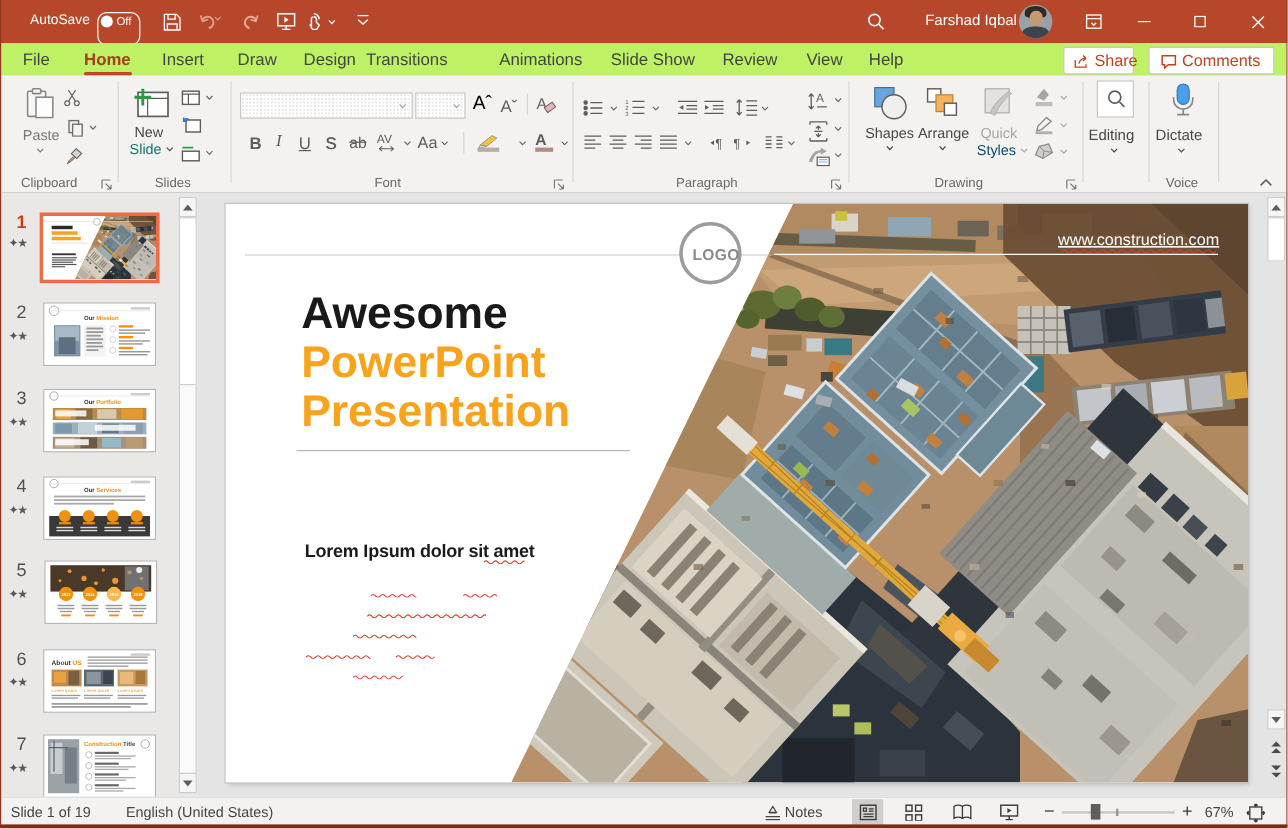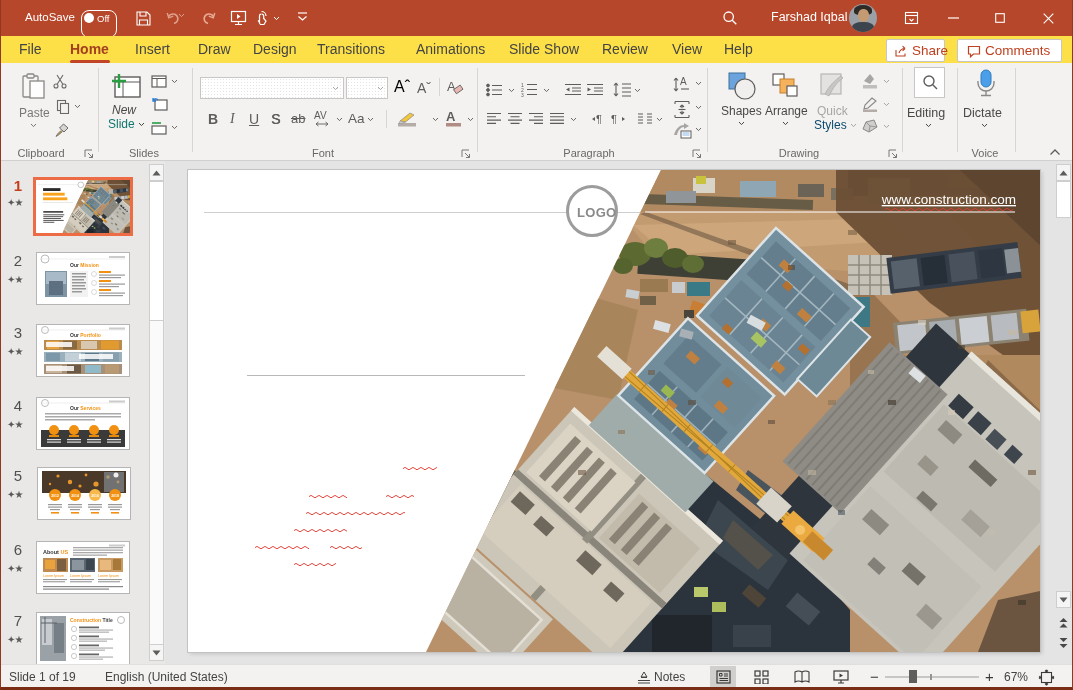--- a/index.html
+++ b/index.html
@@ -4,21 +4,21 @@
 <style>
 * { margin:0; padding:0; box-sizing:border-box; }
 html,body { width:1073px; height:690px; overflow:hidden; }
 body { font-family:"Liberation Sans", sans-serif; position:relative; background:#e6e6e6; }
 .abs { position:absolute; }
 
 #titlebar { position:absolute; left:0; top:0; width:1073px; height:36px; background:#b7472a; color:#fff; }
 #titlebar .t { position:absolute; font-size:12.5px; color:#fff; }
 .wbtn { position:absolute; top:0; width:47px; height:36px; }
 
-#menubar { position:absolute; left:1px; top:36px; width:1071px; height:27px; background:#fde047; }
+#menubar { position:absolute; left:1px; top:36px; width:1071px; height:27px; background:#bef264; }
 .mitem { position:absolute; top:5px; font-size:14px; color:#444; }
 .mitem.active { color:#a43e21; font-weight:bold; }
 #homeline { position:absolute; left:69px; top:24px; width:40px; height:3px; background:#c24527; border-radius:2px; }
 .topbtn { position:absolute; top:3px; height:23px; background:#fff; border:1px solid #c8c6c4; border-radius:2px; font-size:13.5px; color:#c0401f; text-align:left; }
 
 #ribbon { position:absolute; left:1px; top:63px; width:1071px; height:98px; background:#f3f2f1; border-bottom:1px solid #d2d0ce; }
 .rdiv { position:absolute; top:5px; width:1px; height:84px; background:#d8d6d4; }
 .glabel { position:absolute; top:84px; width:100px; text-align:center; font-size:11px; color:#6a6866; }
 .launcher { position:absolute; top:86px; width:10px; height:10px; }
 .chev { position:absolute; width:7px; height:5px; }
@@ -585,21 +585,21 @@
         <path d="M0.7 0.7 L10.3 10.3 M10.3 0.7 L0.7 10.3" stroke="#fff" stroke-width="1.1"></path>
       </svg>
     </div>
 </div>
 <div id="menubar">
   <span class="mitem" style="left:18px;">File</span>
   <span class="mitem active" style="left:69px;">Home</span>
   <span class="mitem" style="left:134px;">Insert</span>
   <span class="mitem" style="left:197px;">Draw</span>
   <span class="mitem" style="left:252px;">Design</span>
-  <span class="mitem" style="left:316px;">Transitions</span>
+  <span class="mitem" style="left:304px;">Transitions</span>
   <span class="mitem" style="left:415px;">Animations</span>
   <span class="mitem" style="left:508px;">Slide Show</span>
   <span class="mitem" style="left:601px;">Review</span>
   <span class="mitem" style="left:671px;">View</span>
   <span class="mitem" style="left:723px;">Help</span>
   <div id="homeline"></div>
   <div class="topbtn" style="left:885px;width:59px;">
     <svg style="position:absolute;left:7px;top:4px;" width="15" height="14" viewBox="0 0 15 14">
         <g fill="none" stroke="#c0401f" stroke-width="1.1">
           <path d="M2 6 V12 H11 V9.5"></path>
@@ -651,21 +651,21 @@
       <path d="M9.5 2 L14 6 L10 10 L5.5 6 Z" fill="#d8d4d0" stroke="#6b6967" stroke-width="1"></path>
       <path d="M7 8.5 L3.5 12 L2 14.5 L4.5 13 L8.5 9.5" fill="#b89a50" stroke="#6b6967" stroke-width="0.8"></path>
     </svg>
   <div class="rdiv" style="left:97px;"></div>
 
   <svg class="abs" style="left:110px;top:10px;" width="30" height="26" viewBox="0 0 30 26">
       <rect x="4" y="4" width="25" height="20" fill="#fff" stroke="#5f5d5b" stroke-width="1.4"></rect>
       <path d="M4 9 H29 M12 9 V24" stroke="#5f5d5b" stroke-width="1"></path>
       <path d="M8 1 V15 M1 8 H15" stroke="#279e41" stroke-width="2.4"></path>
     </svg>
-  <span class="abs" style="left:111px;top:40px;font-size:12px;color:#4a4846;font-style:italic;">New</span>
+  <span class="abs" style="left:111px;top:40px;font-size:12px;color:#4a4846;">New</span>
   <span class="abs" style="left:107px;top:54px;font-size:12px;color:#0f766e;">Slide</span>
   <svg class="chev" style="left:137px;top:59px;" viewBox="0 0 7 5">
       <path d="M1 1 L3.5 3.6 L6 1" fill="none" stroke="#4a4846" stroke-width="1"></path>
     </svg>
 
   <svg class="abs" style="left:150px;top:12px;" width="16" height="13" viewBox="0 0 16 13">
       <rect x="1" y="1" width="14" height="11" fill="#fff" stroke="#5f5d5b" stroke-width="1.2"></rect>
       <path d="M1 3.5 H15 M6 3.5 V12" stroke="#5f5d5b" stroke-width="1"></path>
     </svg>
   <svg class="chev" style="left:170px;top:16px;" viewBox="0 0 7 5">
@@ -997,22 +997,24 @@
         <use href="#photoSym"></use>
       <path d="M457 42 H827" stroke="#fff" stroke-width="1.2"></path>
       <text x="828" y="34" text-anchor="end" font-size="13.5" fill="#fff" font-family="Liberation Sans" text-decoration="underline">www.construction.com</text>
       <path d="M697 39.5 q2 -2.4 4 0 t4 0 t4 0 t4 0 t4 0 t4 0 t4 0 t4 0 t4 0 t4 0 t4 0 t4 0 t4 0 t4 0 t4 0 t4 0 t4 0 t4 0 t4 0 t4 0 t4 0 t4 0 t4 0 t4 0 t4 0 t4 0 t4 0 t4 0 t4 0 t4 0 t4 0 t4 0" fill="none" stroke="#e03c31" stroke-width="0.9"></path>
     </svg>
     <div class="abs" style="left:16px;top:42px;width:436px;height:1px;background:#cfcfcf;"></div>
 
     <div class="abs" style="left:378px;top:15px;width:52px;height:52px;border-radius:50%;background:#fff;border:3px solid #9c9c9c;"></div>
     <span class="abs" style="left:389px;top:35px;font-size:13px;font-weight:bold;color:#8a8a8a;letter-spacing:0.3px;">LOGO</span>
 
+    <div class="abs" style="left:63px;top:70px;font-size:37px;line-height:41px;font-weight:bold;color:#191919;">Awesome<br><span style="color:#f9a21b;">PowerPoint<br>Presentation</span></div>
     <div class="abs" style="left:59px;top:205px;width:278px;height:1px;background:#b8b8b8;"></div>
 
+    <div class="abs" style="left:66px;top:281px;font-size:15px;letter-spacing:-0.2px;font-weight:bold;color:#1a1a1a;">Lorem Ipsum dolor sit amet</div>
     <svg class="abs" style="left:215px;top:296px;" width="34" height="4" viewBox="0 0 34 4">
         <path d="M0 2.6 q 2 -2.4 4 0 t 4 0 t 4 0 t 4 0 t 4 0 t 4 0 t 4 0 t 4 0 t 4 0 " fill="none" stroke="#e03428" stroke-width="0.9"></path>
       </svg>
     <svg class="abs" style="left:121px;top:324px;" width="38" height="4" viewBox="0 0 38 4">
         <path d="M0 2.6 q 2 -2.4 4 0 t 4 0 t 4 0 t 4 0 t 4 0 t 4 0 t 4 0 t 4 0 t 4 0 t 4 0 " fill="none" stroke="#e03428" stroke-width="0.9"></path>
       </svg>
     <svg class="abs" style="left:198px;top:324px;" width="28" height="4" viewBox="0 0 28 4">
         <path d="M0 2.6 q 2 -2.4 4 0 t 4 0 t 4 0 t 4 0 t 4 0 t 4 0 t 4 0 t 4 0 " fill="none" stroke="#e03428" stroke-width="0.9"></path>
       </svg>
     <svg class="abs" style="left:118px;top:341px;" width="99" height="4" viewBox="0 0 99 4">

